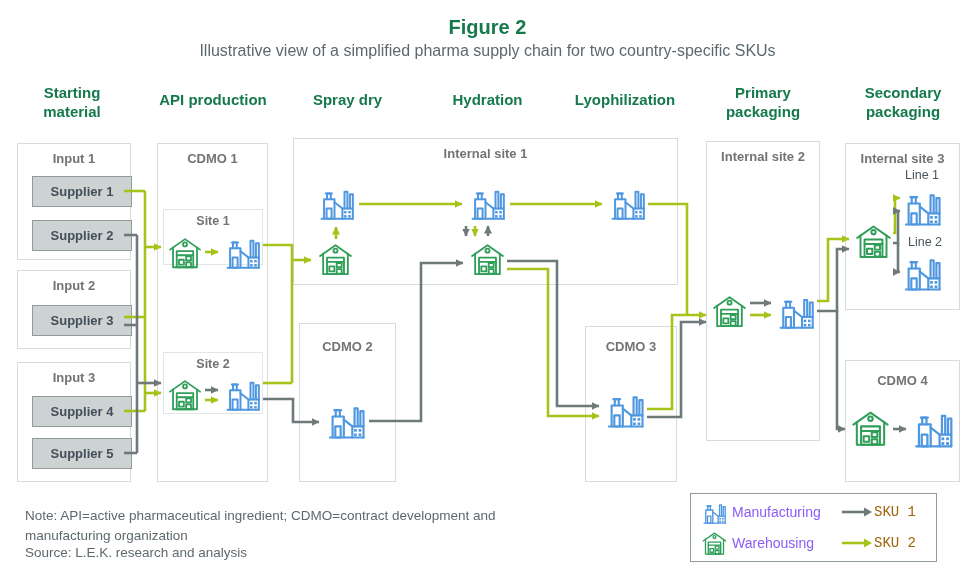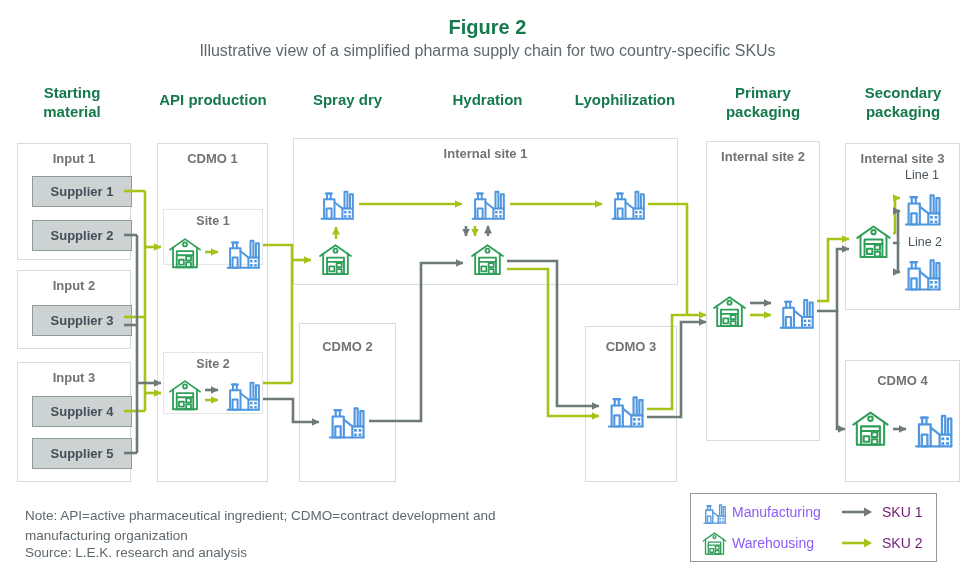--- a/index.html
+++ b/index.html
@@ -17,21 +17,21 @@
   .connectors{position:absolute;left:0;top:0;z-index:2;}
   .icon{position:absolute;z-index:3;}
   .mfg{color:#4f97e0;}
   .whs{color:#2f9e58;}
   .legend{position:absolute;left:690px;top:493px;width:247px;height:69px;border:1.5px solid #8f9b9b;background:#fff;
           display:flex;flex-direction:column;justify-content:center;padding:0 10px;box-sizing:border-box;z-index:4;}
   .legend-row{display:flex;align-items:center;height:31px;}
   .lg-icon{width:27px;height:27px;flex:0 0 27px;}
   .lg-label{font-size:14px;color:#8b5cf6;margin-left:4px;width:108px;}
   .lg-arrow{width:34px;height:12px;flex:0 0 34px;}
-  .lg-sku{font-size:14px;color:#701a75;margin-left:8px;}
+  .lg-sku{font-size:14px;color:#a16207;font-family:Liberation Mono, monospace;}
   .note{position:absolute;left:25px;top:506px;width:520px;font-size:13.5px;color:#5d686e;line-height:1.45;z-index:4;}
   .source{position:absolute;left:25px;top:545px;font-size:13.5px;color:#5d686e;z-index:4;}
 </style>
 </head>
 <body>
 
 <svg width="0" height="0" style="position:absolute" aria-hidden="true">
   <defs>
     <symbol id="factory" viewBox="0 0 48 48">
       <g fill="none" stroke="currentColor" stroke-width="2.4" stroke-linejoin="round" stroke-linecap="round">

